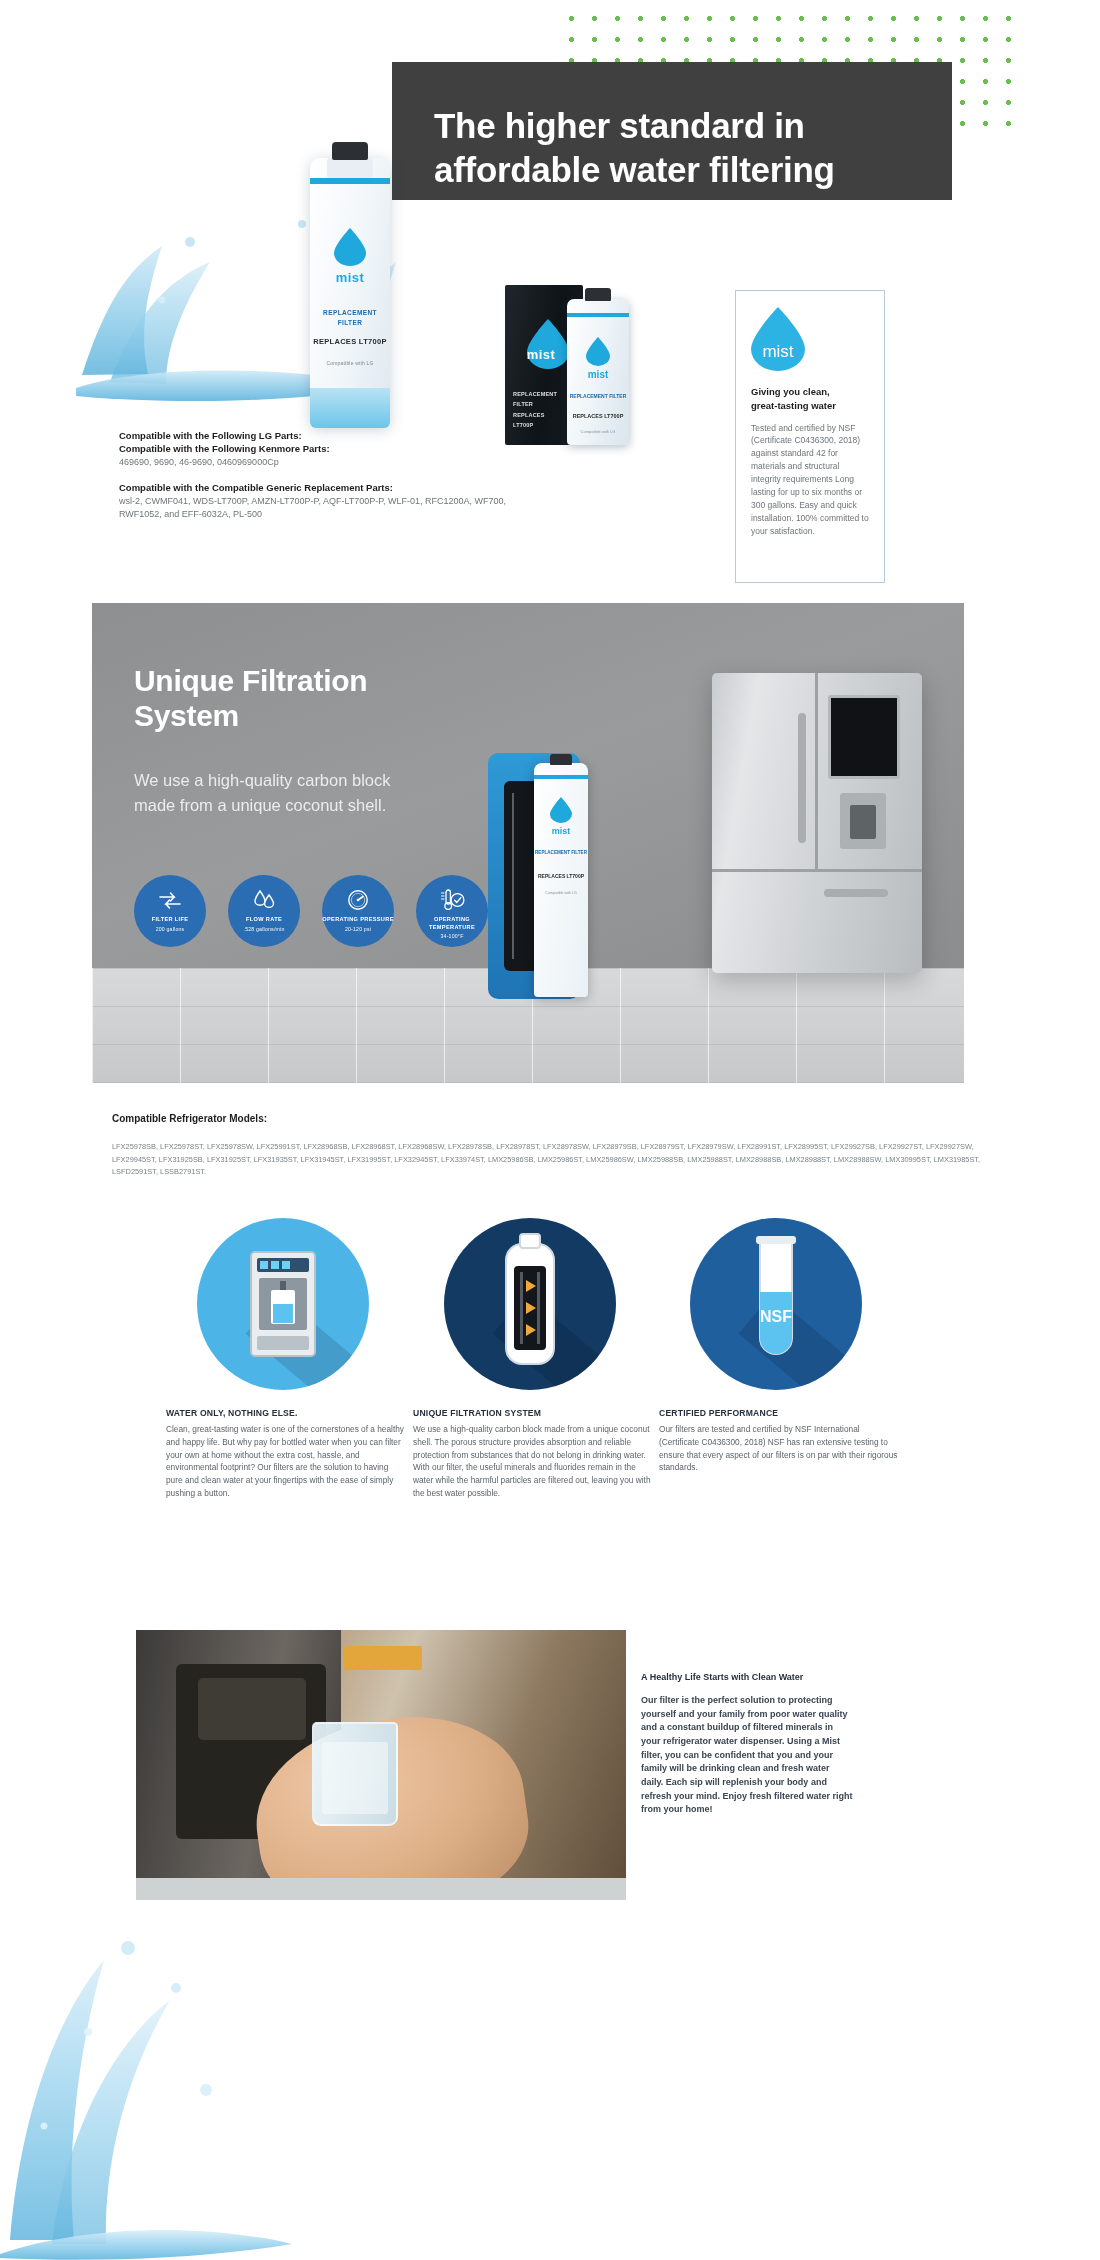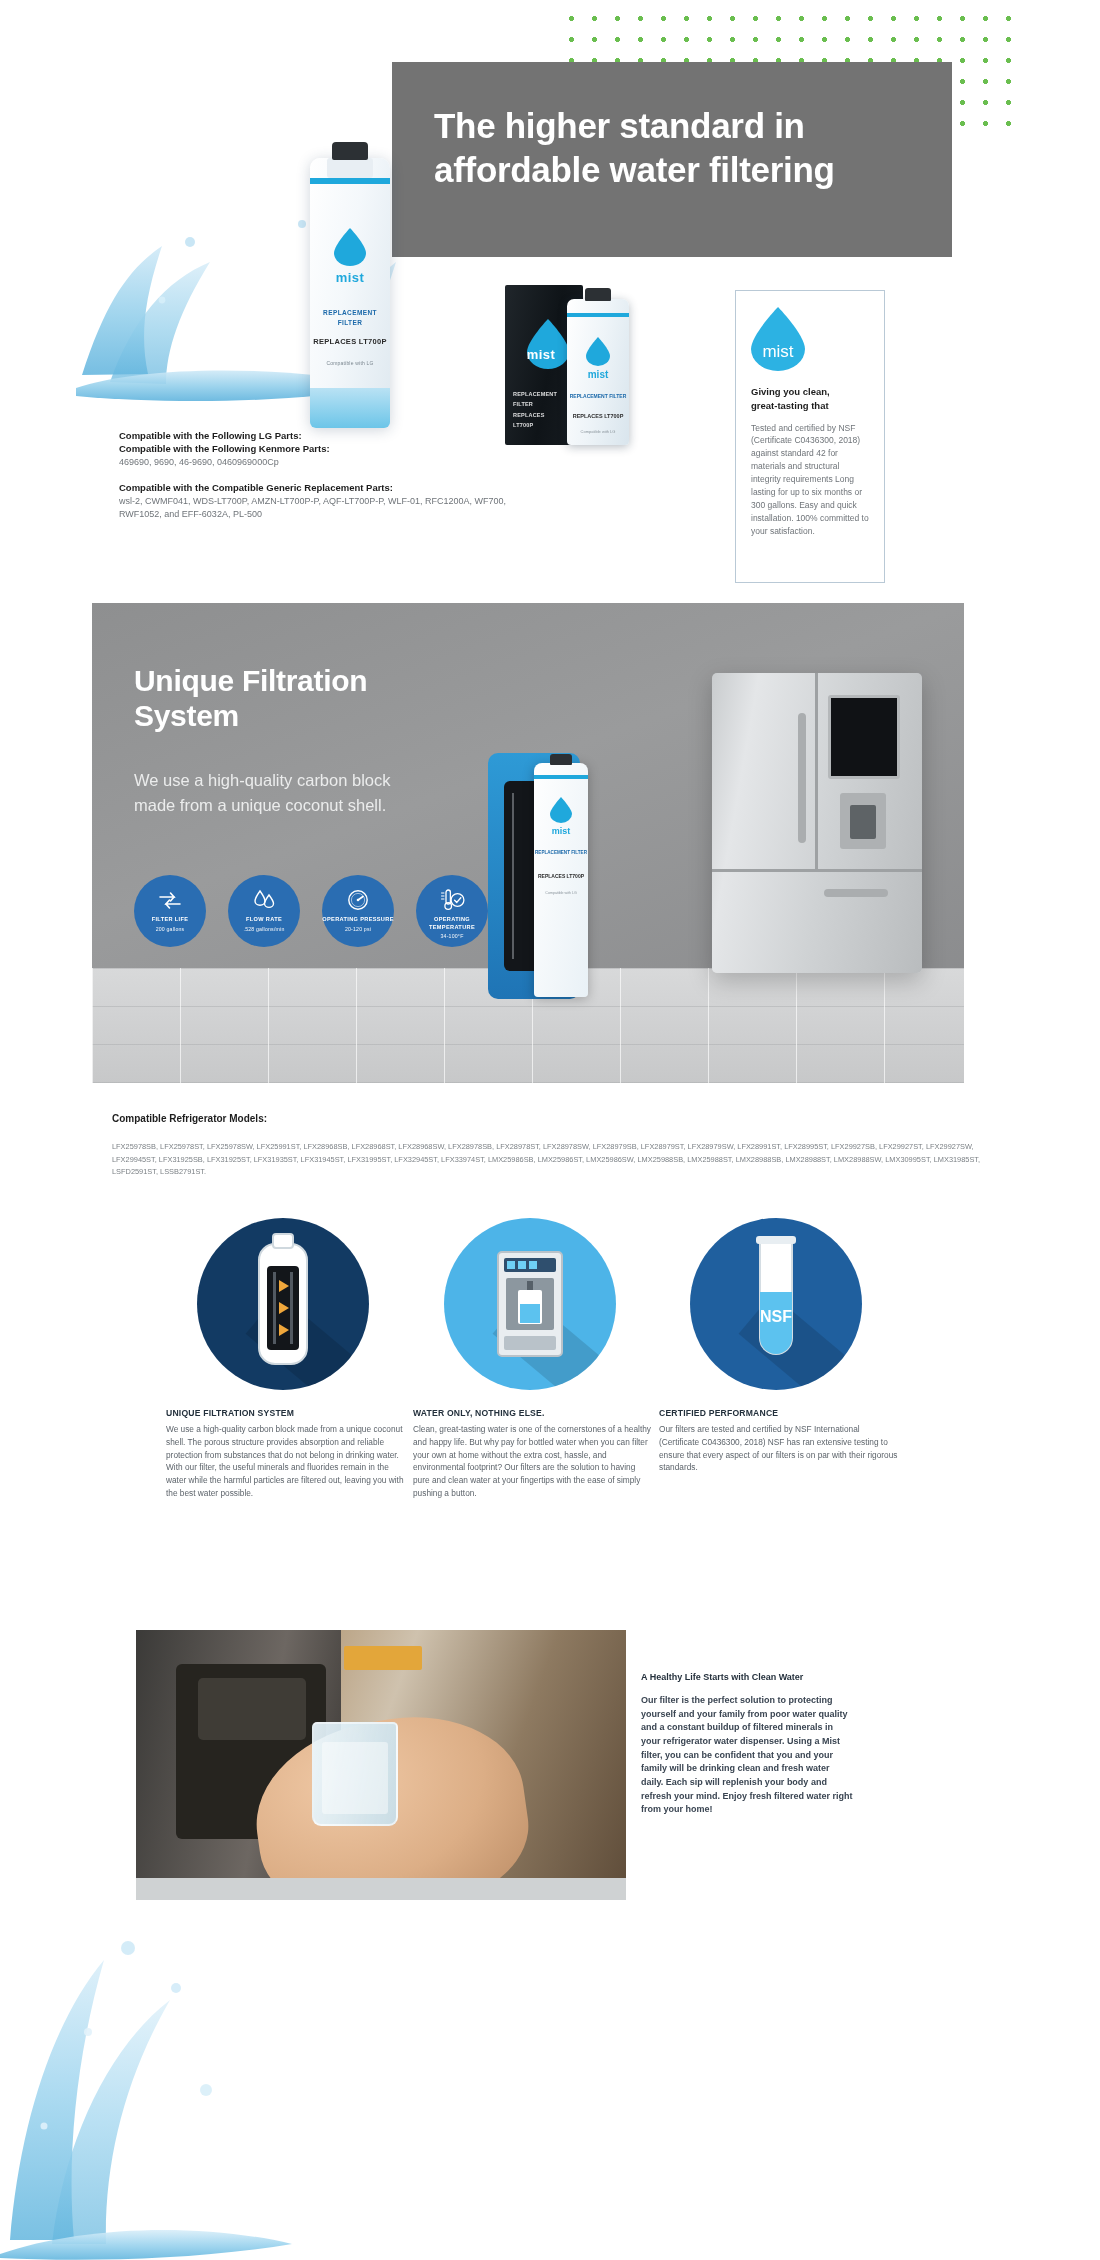--- a/index.html
+++ b/index.html
@@ -17,22 +17,22 @@
   .hero { position: absolute; left: 0; top: 0; width: 1100px; height: 600px; }
 
   .dot-grid {
     position: absolute; left: 560px; top: 8px; width: 455px; height: 130px;
     background-image: radial-gradient(#62bb46 2.6px, transparent 2.7px);
     background-size: 23px 21px;
     opacity: .95;
   }
 
   .hero-band {
-    position: absolute; left: 392px; top: 62px; width: 560px; height: 195px;
-    background: #737373;
+    position: absolute; left: 392px; top: 62px; width: 560px; height: 138px;
+    background: #404040;
   }
   .hero-band h1 {
     color: #fff; font-size: 35px; line-height: 1.26; font-weight: bold;
     letter-spacing: -.3px;
     padding: 42px 0 0 42px; max-width: 470px;
   }
 
   
   .splash {
     position: absolute; left: 70px; top: 150px; width: 330px; height: 260px;
@@ -420,21 +420,21 @@
       </div>
     </div>
 
     <div class="nsf-card">
       <svg class="drop" viewBox="0 0 54 64">
         <path d="M27 0 C 27 0, 54 28, 54 42 A27 22 0 1 1 0 42 C 0 28, 27 0, 27 0 Z" fill="#2cb2e3"></path>
         <text x="27" y="50" font-size="17" fill="#ffffff" text-anchor="middle" font-family="Liberation Sans, sans-serif">mist</text>
       </svg>
       <h4>
         <span>Giving you clean,</span><br>
-        <span>great-tasting that</span>
+        <span>great-tasting water</span>
       </h4>
       <p>Tested and certified by NSF (Certificate C0436300, 2018) against standard 42 for materials and structural integrity requirements Long lasting for up to six months or 300 gallons. Easy and quick installation. 100% committed to your satisfaction.</p>
     </div>
   </div>
 
   <div class="filtration">
     <div class="floor"></div>
 
     <h2>
       <span>Unique Filtration</span><br>
@@ -527,60 +527,60 @@
   </div>
 
   <div class="models">
     <h3>Compatible Refrigerator Models:</h3>
     <p>LFX25978SB, LFX25978ST, LFX25978SW, LFX25991ST, LFX28968SB, LFX28968ST, LFX28968SW, LFX28978SB, LFX28978ST, LFX28978SW, LFX28979SB, LFX28979ST, LFX28979SW, LFX28991ST, LFX28995ST, LFX29927SB, LFX29927ST, LFX29927SW, LFX29945ST, LFX31925SB, LFX31925ST, LFX31935ST, LFX31945ST, LFX31995ST, LFX32945ST, LFX33974ST, LMX25986SB, LMX25986ST, LMX25986SW, LMX25988SB, LMX25988ST, LMX28988SB, LMX28988ST, LMX28988SW, LMX30995ST, LMX31985ST, LSFD2591ST, LSSB2791ST.</p>
   </div>
 
   <div class="features">
 
     <div class="fcol">
+      <div class="circ c1">
+        <div class="longshadow"></div>
+        <svg width="172" height="172" viewBox="0 0 172 172" style="position:absolute;left:0;top:0">
+          <rect x="54" y="34" width="64" height="104" rx="4" fill="#e9edf0" stroke="#b9c2c9" stroke-width="2"></rect>
+          <rect x="60" y="40" width="52" height="14" rx="2" fill="#2f4f6e"></rect>
+          <rect x="63" y="43" width="8" height="8" fill="#6fd0f5"></rect>
+          <rect x="74" y="43" width="8" height="8" fill="#6fd0f5"></rect>
+          <rect x="85" y="43" width="8" height="8" fill="#6fd0f5"></rect>
+          <rect x="62" y="60" width="48" height="52" rx="2" fill="#8c979f"></rect>
+          <rect x="74" y="72" width="24" height="34" rx="2" fill="#ffffff"></rect>
+          <rect x="76" y="86" width="20" height="19" fill="#5cc2ef"></rect>
+          <rect x="83" y="63" width="6" height="9" fill="#566068"></rect>
+          <rect x="60" y="118" width="52" height="14" rx="2" fill="#b9c2c9"></rect>
+        </svg>
+      </div>
+      <div class="ftext">
+        <h4>WATER ONLY, NOTHING ELSE.</h4>
+        <p>Clean, great-tasting water is one of the cornerstones of a healthy and happy life. But why pay for bottled water when you can filter your own at home without the extra cost, hassle, and environmental footprint? Our filters are the solution to having pure and clean water at your fingertips with the ease of simply pushing a button.</p>
+      </div>
+    </div>
+
+    <div class="fcol">
       <div class="circ c2">
         <div class="longshadow"></div>
         <svg width="172" height="172" viewBox="0 0 172 172" style="position:absolute;left:0;top:0">
           <rect x="62" y="26" width="48" height="120" rx="16" fill="#ffffff" stroke="#cfd8de" stroke-width="2"></rect>
           <rect x="76" y="16" width="20" height="14" rx="3" fill="#ffffff" stroke="#cfd8de" stroke-width="2"></rect>
           <rect x="70" y="48" width="32" height="84" rx="4" fill="#13161a"></rect>
           <rect x="76" y="54" width="3" height="72" fill="#525961"></rect>
           <rect x="93" y="54" width="3" height="72" fill="#525961"></rect>
           <g fill="#f0a73b">
             <polygon points="82,62 92,68 82,74"></polygon>
             <polygon points="82,84 92,90 82,96"></polygon>
             <polygon points="82,106 92,112 82,118"></polygon>
           </g>
         </svg>
       </div>
       <div class="ftext">
         <h4>UNIQUE FILTRATION SYSTEM</h4>
         <p>We use a high-quality carbon block made from a unique coconut shell. The porous structure provides absorption and reliable protection from substances that do not belong in drinking water. With our filter, the useful minerals and fluorides remain in the water while the harmful particles are filtered out, leaving you with the best water possible.</p>
-      </div>
-    </div>
-
-    <div class="fcol">
-      <div class="circ c1">
-        <div class="longshadow"></div>
-        <svg width="172" height="172" viewBox="0 0 172 172" style="position:absolute;left:0;top:0">
-          <rect x="54" y="34" width="64" height="104" rx="4" fill="#e9edf0" stroke="#b9c2c9" stroke-width="2"></rect>
-          <rect x="60" y="40" width="52" height="14" rx="2" fill="#2f4f6e"></rect>
-          <rect x="63" y="43" width="8" height="8" fill="#6fd0f5"></rect>
-          <rect x="74" y="43" width="8" height="8" fill="#6fd0f5"></rect>
-          <rect x="85" y="43" width="8" height="8" fill="#6fd0f5"></rect>
-          <rect x="62" y="60" width="48" height="52" rx="2" fill="#8c979f"></rect>
-          <rect x="74" y="72" width="24" height="34" rx="2" fill="#ffffff"></rect>
-          <rect x="76" y="86" width="20" height="19" fill="#5cc2ef"></rect>
-          <rect x="83" y="63" width="6" height="9" fill="#566068"></rect>
-          <rect x="60" y="118" width="52" height="14" rx="2" fill="#b9c2c9"></rect>
-        </svg>
-      </div>
-      <div class="ftext">
-        <h4>WATER ONLY, NOTHING ELSE.</h4>
-        <p>Clean, great-tasting water is one of the cornerstones of a healthy and happy life. But why pay for bottled water when you can filter your own at home without the extra cost, hassle, and environmental footprint? Our filters are the solution to having pure and clean water at your fingertips with the ease of simply pushing a button.</p>
       </div>
     </div>
 
     <div class="fcol">
       <div class="circ c3">
         <div class="longshadow"></div>
         <svg width="172" height="172" viewBox="0 0 172 172" style="position:absolute;left:0;top:0">
           <path d="M70 24 h32 v96 a16 16 0 0 1 -32 0 Z" fill="#ffffff" stroke="#d4dde3" stroke-width="2"></path>
           <path d="M70 74 h32 v46 a16 16 0 0 1 -32 0 Z" fill="#5cc2ef"></path>
           <rect x="66" y="18" width="40" height="8" rx="3" fill="#e8eef2"></rect>

